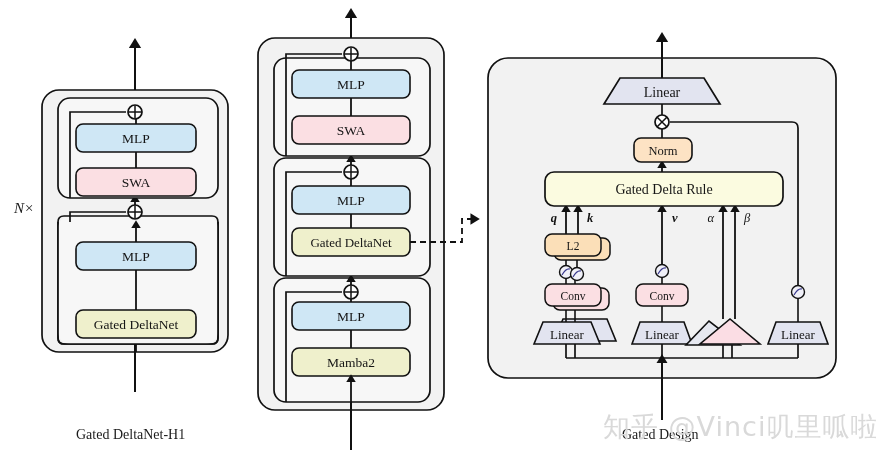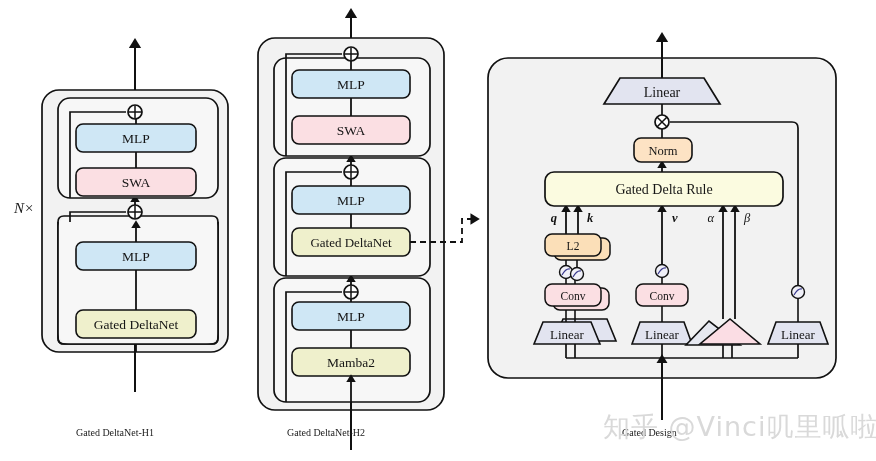--- a/index.html
+++ b/index.html
@@ -1,20 +1,20 @@
 <!DOCTYPE html>
 <html><head>
 <meta charset="utf-8">
 <style>
   html,body{margin:0;padding:0;background:#ffffff;}
   body{width:876px;height:461px;overflow:hidden;
        font-family:"Liberation Serif","DejaVu Serif",serif;color:#111;}
   #stage{position:relative;width:876px;height:461px;}
   svg{position:absolute;left:0;top:0;}
-  .cap{position:absolute;font-family:"Liberation Serif",serif;font-size:10px;color:#1a1a1a;white-space:nowrap;}
+  .cap{position:absolute;font-family:"Liberation Serif",serif;font-size:14px;color:#1a1a1a;white-space:nowrap;}
   #watermark{position:absolute;left:603px;top:409px;font-family:"DejaVu Sans","Liberation Sans",sans-serif;
              font-size:27px;color:#d9d9d9;letter-spacing:1px;white-space:nowrap;pointer-events:none;}
 </style>
 </head>
 <body>
 
 <div id="stage">
 
   <svg width="876" height="461" viewBox="0 0 876 461">
     <defs>
@@ -263,17 +263,16 @@
       <path d="M604 104 L720 104 L704 78 L620 78 Z" fill="#e2e4f0" stroke="#111" stroke-width="1.7"></path>
       <text x="662" y="97" text-anchor="middle" font-size="14" fill="#151515">Linear</text>
 
       <line x1="662" y1="78" x2="662" y2="34" stroke="#111" stroke-width="2" marker-end="url(#ah)"></line>
     </g>
   </svg>
 
   <div class="cap" style="left:14px;top:200px;font-style:italic;font-size:15px;">N×</div>
 
   <div class="cap" style="left:76px;top:427px;">Gated DeltaNet-H1</div>
-  <div class="cap" style="left:287px;top:427px;">Gated DeltaNet-H2</div>
   <div class="cap" style="left:622px;top:427px;">Gated Design</div>
 
   <div id="watermark">知乎 @Vinci叽里呱啦</div>
 </div>
 
 </body></html>

